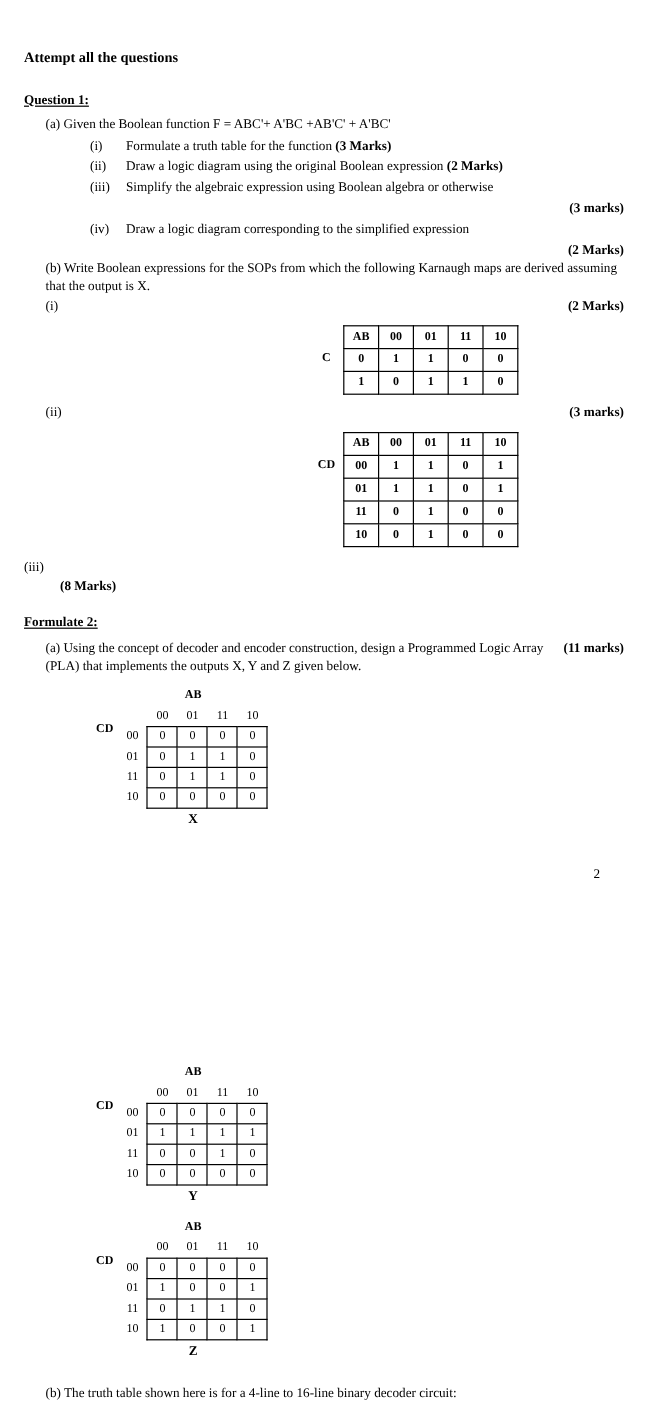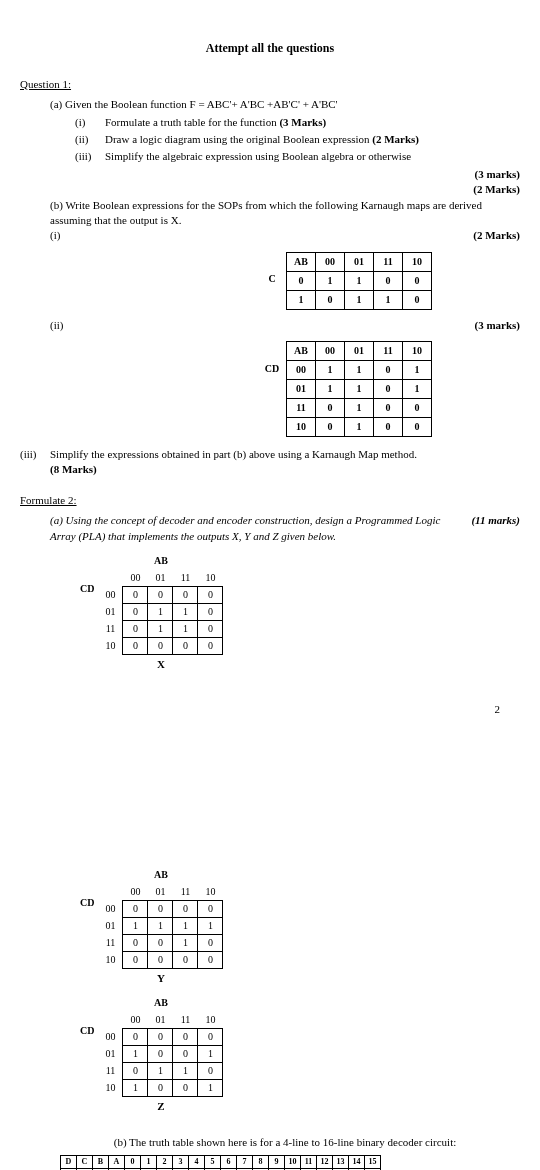--- a/index.html
+++ b/index.html
@@ -5,31 +5,31 @@
   body {
     font-family: Georgia, 'Times New Roman', serif;
     font-size: 11px;
     max-width: 500px;
     margin: 20px auto;
     color: #000;
     background: #fff;
     line-height: 1.4;
   }
   .title {
-    text-align: center;
+    text-align: left;
     font-weight: bold;
     margin: 20px 0;
     font-size: 12px;
   }
   .question-header {
-    font-weight: normal;
+    font-weight: bold;
     text-decoration: underline;
     margin: 15px 0 5px 0;
   }
-  .indent1 { margin-left: 30px; }
+  .indent1 { margin-left: 18px; }
   .indent2 { margin-left: 55px; }
   .sub-item { display: flex; margin: 2px 0; }
   .sub-num { width: 30px; flex-shrink: 0; }
   .sub-text { flex: 1; }
   .marks { font-weight: bold; white-space: nowrap; }
   .marks-right { text-align: right; font-weight: bold; margin-right: 0; }
   .row-flex { display: flex; justify-content: space-between; }
   
   table.kmap {
     border-collapse: collapse;
@@ -121,20 +121,24 @@
     </div>
     <div class="sub-item">
       <span class="sub-num">(ii)</span>
       <span class="sub-text">Draw a logic diagram using the original Boolean expression <span class="marks">(2 Marks)</span></span>
     </div>
     <div class="sub-item">
       <span class="sub-num">(iii)</span>
       <span class="sub-text">Simplify the algebraic expression using Boolean algebra or otherwise</span>
     </div>
     <div class="marks-right">(3 marks)</div>
+    <div class="sub-item">
+      <span class="sub-num">(iv)</span>
+      <span class="sub-text">Draw a logic diagram corresponding to the simplified expression</span>
+    </div>
     <div class="marks-right">(2 Marks)</div>
   </div>
 
 <div class="indent1">(b) Write Boolean expressions for the SOPs from which the following Karnaugh maps are derived assuming that the output is X.</div>
 
 <div class="indent1 row-flex">
   <span>(i)</span>
   <span class="marks">(2 Marks)</span>
 </div>
 
@@ -217,28 +221,28 @@
           <td>0</td>
           <td>0</td>
         </tr>
       </tbody>
     </table>
   </div>
 
 <div class="indent1 sub-item" style="margin-top:10px;">
   <span class="sub-num">(iii)</span>
   <span class="sub-text">
-    <span>Simplify the expressions obtained in part (b) above using a Karnaugh Map method.</span><br>
+    <br>
     <span class="marks">(8 Marks)</span>
   </span>
 </div>
 
 <div class="question-header">Formulate 2:</div>
 
-<div class="indent1" style="display:flex;font-style:italic;">
+<div class="indent1" style="display:flex;">
   <span style="flex:1">
     <span>(a) Using the concept of decoder and encoder construction, design a Programmed Logic Array (PLA) that implements the outputs X, Y and Z given below.</span>
   </span>
   <span class="marks" style="margin-left:10px;">(11 marks)</span>
 </div>
 
 <div id="kmap-x-container">
     <div class="kmap-wrapper">
       <div class="kmap-side-label">CD</div>
       <div class="kmap-col">
@@ -379,21 +383,21 @@
               <td>0</td>
               <td>1</td>
             </tr>
           </tbody>
         </table>
         <div class="kmap-bottom-label">Z</div>
       </div>
     </div>
   </div>
 
-<div class="indent1" style="margin-top:20px;text-align:center;">(b) The truth table shown here is for a 4-line to 16-line binary decoder circuit:</div>
+<div class="indent1" style="margin-top:20px;">(b) The truth table shown here is for a 4-line to 16-line binary decoder circuit:</div>
 
 <div id="decoder-container">
     <table class="decoder">
       <tbody>
         <tr>
           <th>D</th>
           <th>C</th>
           <th>B</th>
           <th>A</th>
           <th>0</th>

